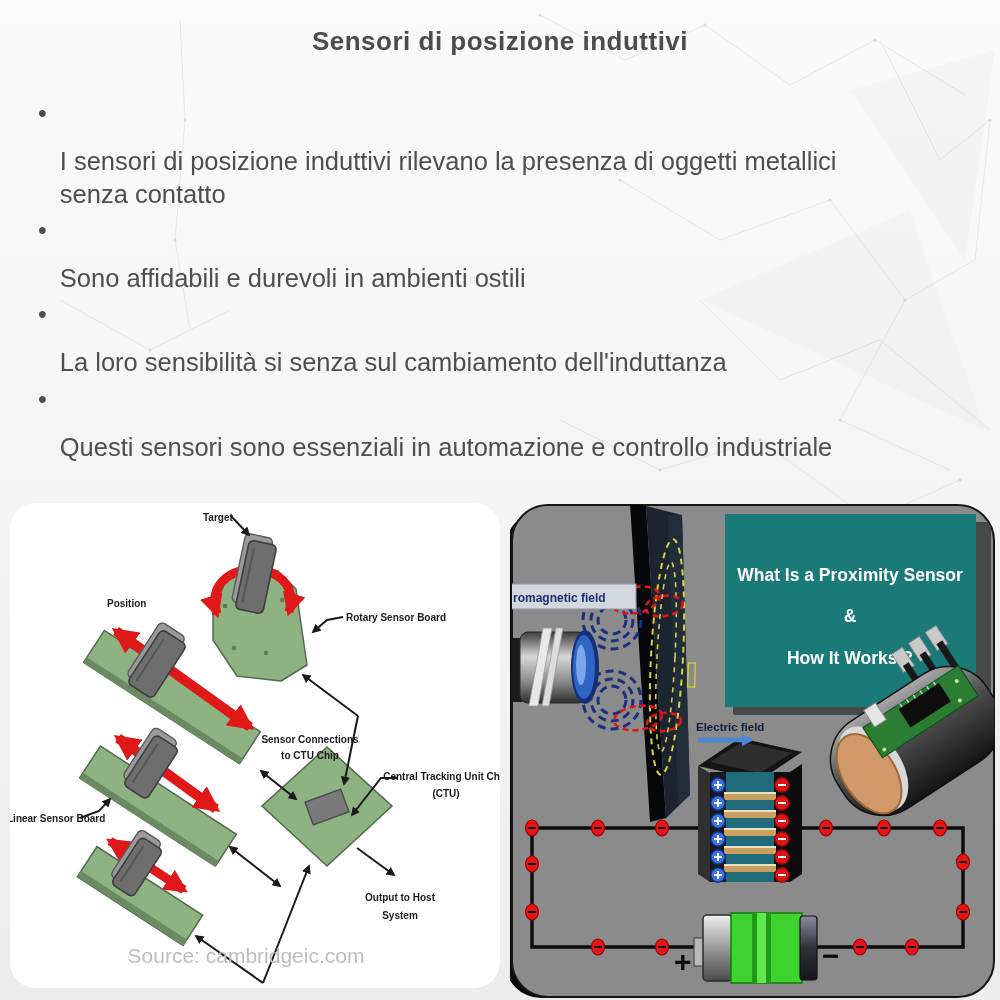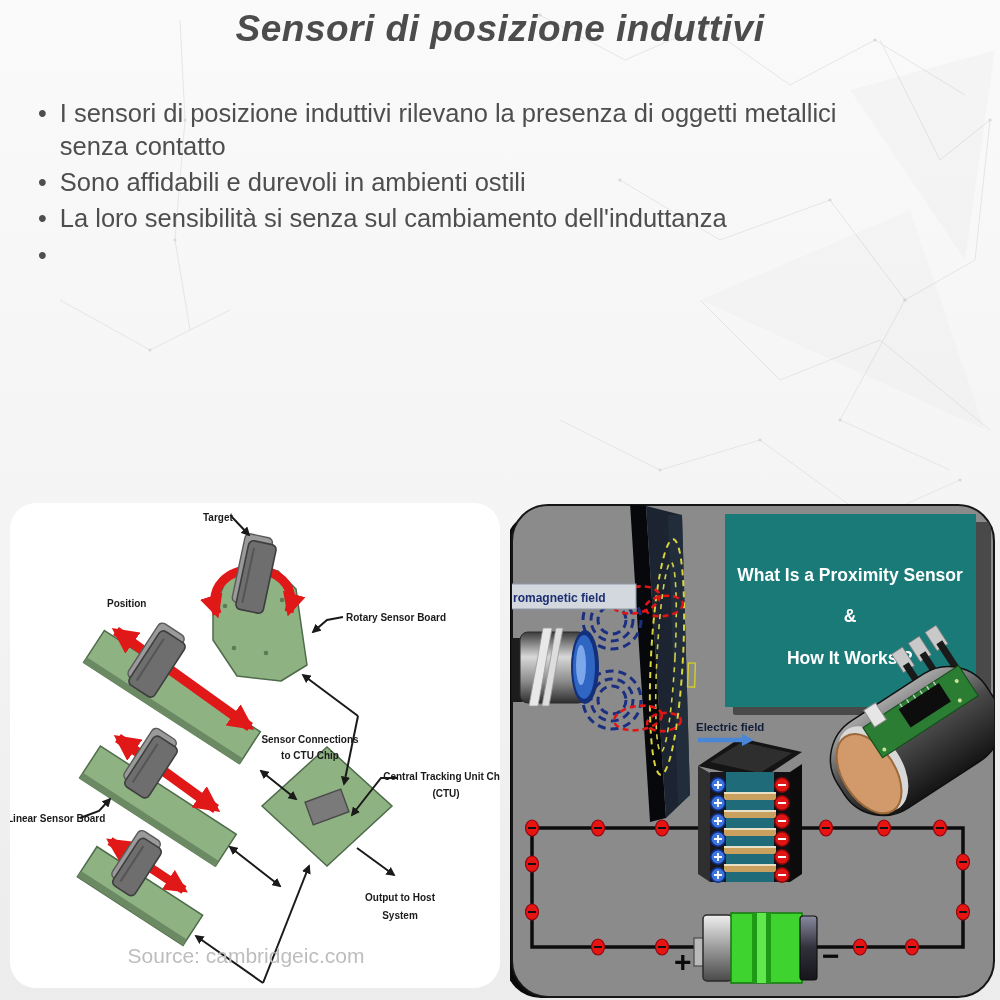--- a/index.html
+++ b/index.html
@@ -3,27 +3,27 @@
 <meta charset="utf-8">
 <style>
   html,body{margin:0;padding:0;}
   body{
     width:1000px;height:1000px;position:relative;overflow:hidden;
     background:linear-gradient(180deg,#fafafa 0%,#f4f4f4 55%,#ececec 100%);
     font-family:"Liberation Sans",sans-serif;color:#4d4d4d;
   }
   .bg-net{position:absolute;left:0;top:0;width:1000px;height:1000px;z-index:0;}
   .slide-title{
-    position:absolute;top:8px;left:0;width:1000px;text-align:center;
-    font-size:37px;font-weight:bold;letter-spacing:.5px;color:#4c4c4c;z-index:2;font-style:italic;
+    position:absolute;top:26px;left:0;width:1000px;text-align:center;
+    font-size:26px;font-weight:bold;letter-spacing:.5px;color:#4c4c4c;z-index:2;
   }
   .bullets{position:absolute;left:38px;top:97px;width:880px;z-index:2;}
   .bullet{display:flex;gap:13px;font-size:25.5px;line-height:1.3;color:#4e4e4e;margin-bottom:3px;}
   .bullet .dot{flex:0 0 auto;font-size:25px;line-height:1.3;color:#4e4e4e;}
-  .bullet .txt{max-width:800px;}
+  .bullet .txt{max-width:800px;margin-top:48px;}
   .fig{position:absolute;z-index:1;display:block;}
   svg text{font-family:"Liberation Sans",sans-serif;}
   .lbl{font-size:10px;font-weight:bold;fill:#1a1a1a;}
   .lblm{font-size:10px;font-weight:bold;fill:#1a1a1a;text-anchor:middle;}
   .wm{font-size:21px;fill:#bdbdbd;text-anchor:middle;}
   .rhead{font-size:17.5px;font-weight:bold;fill:#ffffff;text-anchor:middle;}
   .emlbl{font-size:12px;font-weight:bold;fill:#1c2f70;}
   .eflbl{font-size:11.5px;font-weight:bold;fill:#101d38;}
   .batsign{font-weight:bold;fill:#0a0a0a;}
 </style>
@@ -72,20 +72,21 @@
   <div class="bullet">
     <span class="dot">•</span>
     <span class="txt">Sono affidabili e durevoli in ambienti ostili</span>
   </div>
   <div class="bullet">
     <span class="dot">•</span>
     <span class="txt">La loro sensibilità si senza sul cambiamento dell'induttanza</span>
   </div>
   <div class="bullet">
     <span class="dot">•</span>
+    <span class="txt">Questi sensori sono essenziali in automazione e controllo industriale</span>
   </div>
 </div>
 
 <svg class="fig" style="left:10px;top:503px;" width="490" height="485" viewBox="10 503 490 485">
   <defs>
     <marker id="mred" viewBox="0 0 10 10" refX="8" refY="5" markerWidth="2.6" markerHeight="2.6" orient="auto-start-reverse" markerUnits="strokeWidth">
       <path d="M0,0 L10,5 L0,10 z" fill="#e01818"></path>
     </marker>
     <marker id="mblk" viewBox="0 0 10 10" refX="8" refY="5" markerWidth="4.6" markerHeight="4.6" orient="auto-start-reverse" markerUnits="strokeWidth">
       <path d="M0,0 L10,5 L0,10 z" fill="#1a1a1a"></path>

